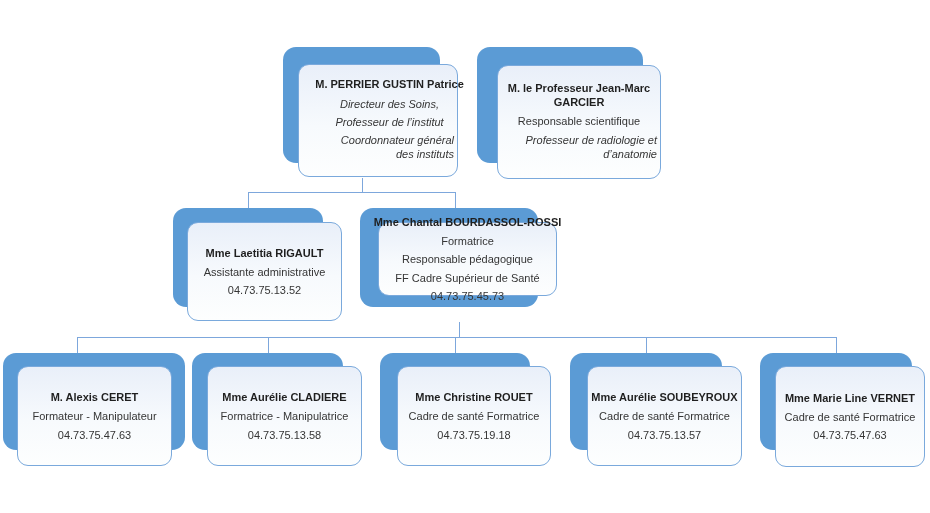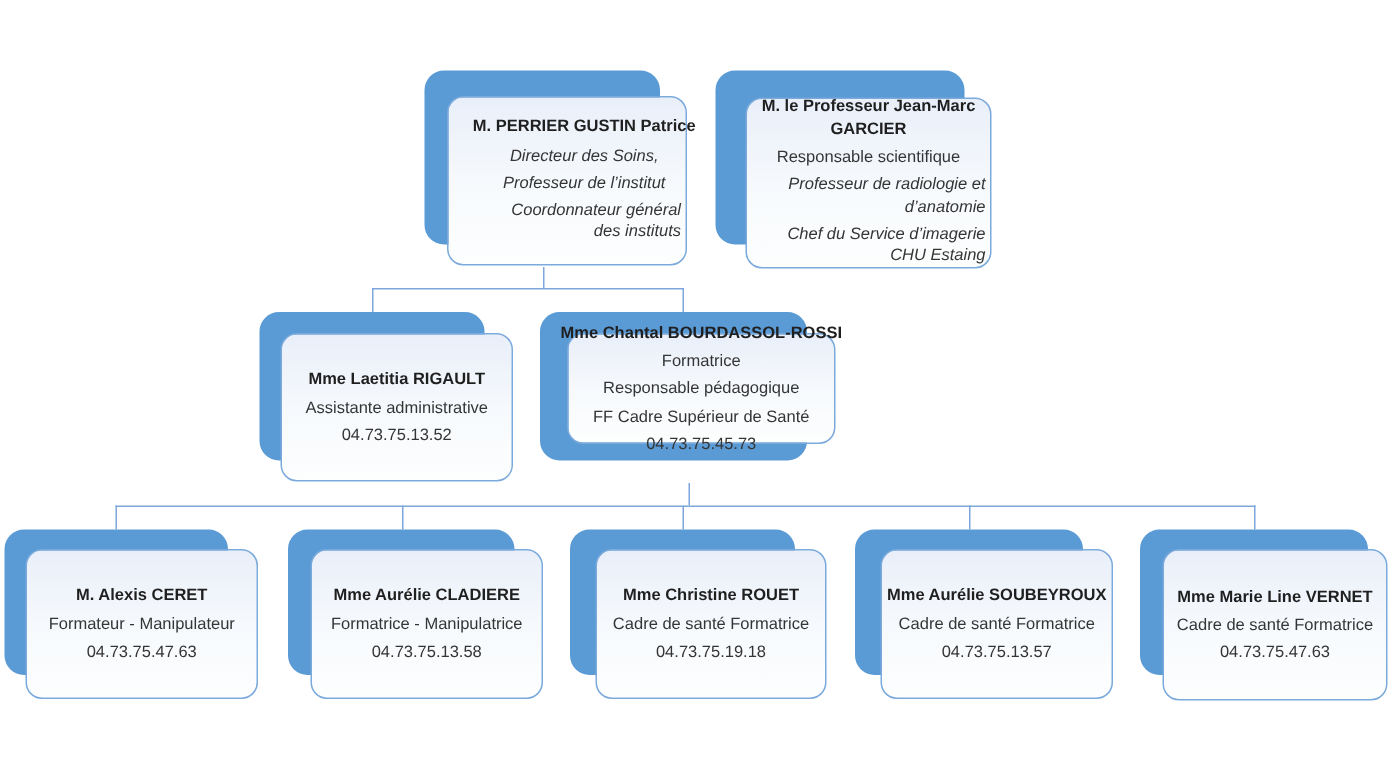--- a/index.html
+++ b/index.html
@@ -67,21 +67,21 @@
 
   #n-garcier            { left: 477px; top: 47px;  width: 166px; height: 116px; }
   #n-garcier .front     { left: 20px;  top: 18px;  width: 164px; height: 114px; }
 
   #n-rigault            { left: 173px; top: 208px; width: 150px; height: 99px; }
   #n-rigault .front     { left: 14px;  top: 14px;  width: 155px; height: 99px; }
 
   #n-bourdassol         { left: 360px; top: 208px; width: 178px; height: 99px; }
   #n-bourdassol .front  { left: 18px;  top: 14px;  width: 179px; height: 74px; }
 
-  #n-ceret              { left: 3px;   top: 353px; width: 149px; height: 97px; }
+  #n-ceret              { left: 3px;   top: 353px; width: 149px; height: 97px; padding-left: 33px; }
   #n-ceret .front       { left: 14px;  top: 13px;  width: 155px; height: 100px; }
 
   #n-cladiere           { left: 192px; top: 353px; width: 151px; height: 97px; }
   #n-cladiere .front    { left: 15px;  top: 13px;  width: 155px; height: 100px; }
 
   #n-rouet              { left: 380px; top: 353px; width: 150px; height: 97px; }
   #n-rouet .front       { left: 17px;  top: 13px;  width: 154px; height: 100px; }
 
   #n-soubeyroux         { left: 570px; top: 353px; width: 152px; height: 97px; }
   #n-soubeyroux .front  { left: 17px;  top: 13px;  width: 155px; height: 100px; }
@@ -129,21 +129,20 @@
       <div class="role it wrap">Coordonnateur général des instituts</div>
     </div>
   </div>
 
   <div class="node" id="n-garcier">
     <div class="shadow"></div>
     <div class="front">
       <div class="name wrap">M. le Professeur Jean-Marc GARCIER</div>
       <div class="role wrap">Responsable scientifique</div>
       <div class="role it wrap">Professeur de radiologie et d’anatomie</div>
-      <div class="role it wrap">Chef du Service d’imagerie CHU Estaing</div>
     </div>
   </div>
 
   <div class="node" id="n-rigault">
     <div class="shadow"></div>
     <div class="front">
       <div class="name">Mme Laetitia RIGAULT</div>
       <div class="role">Assistante administrative</div>
       <div class="phone">04.73.75.13.52</div>
     </div>

